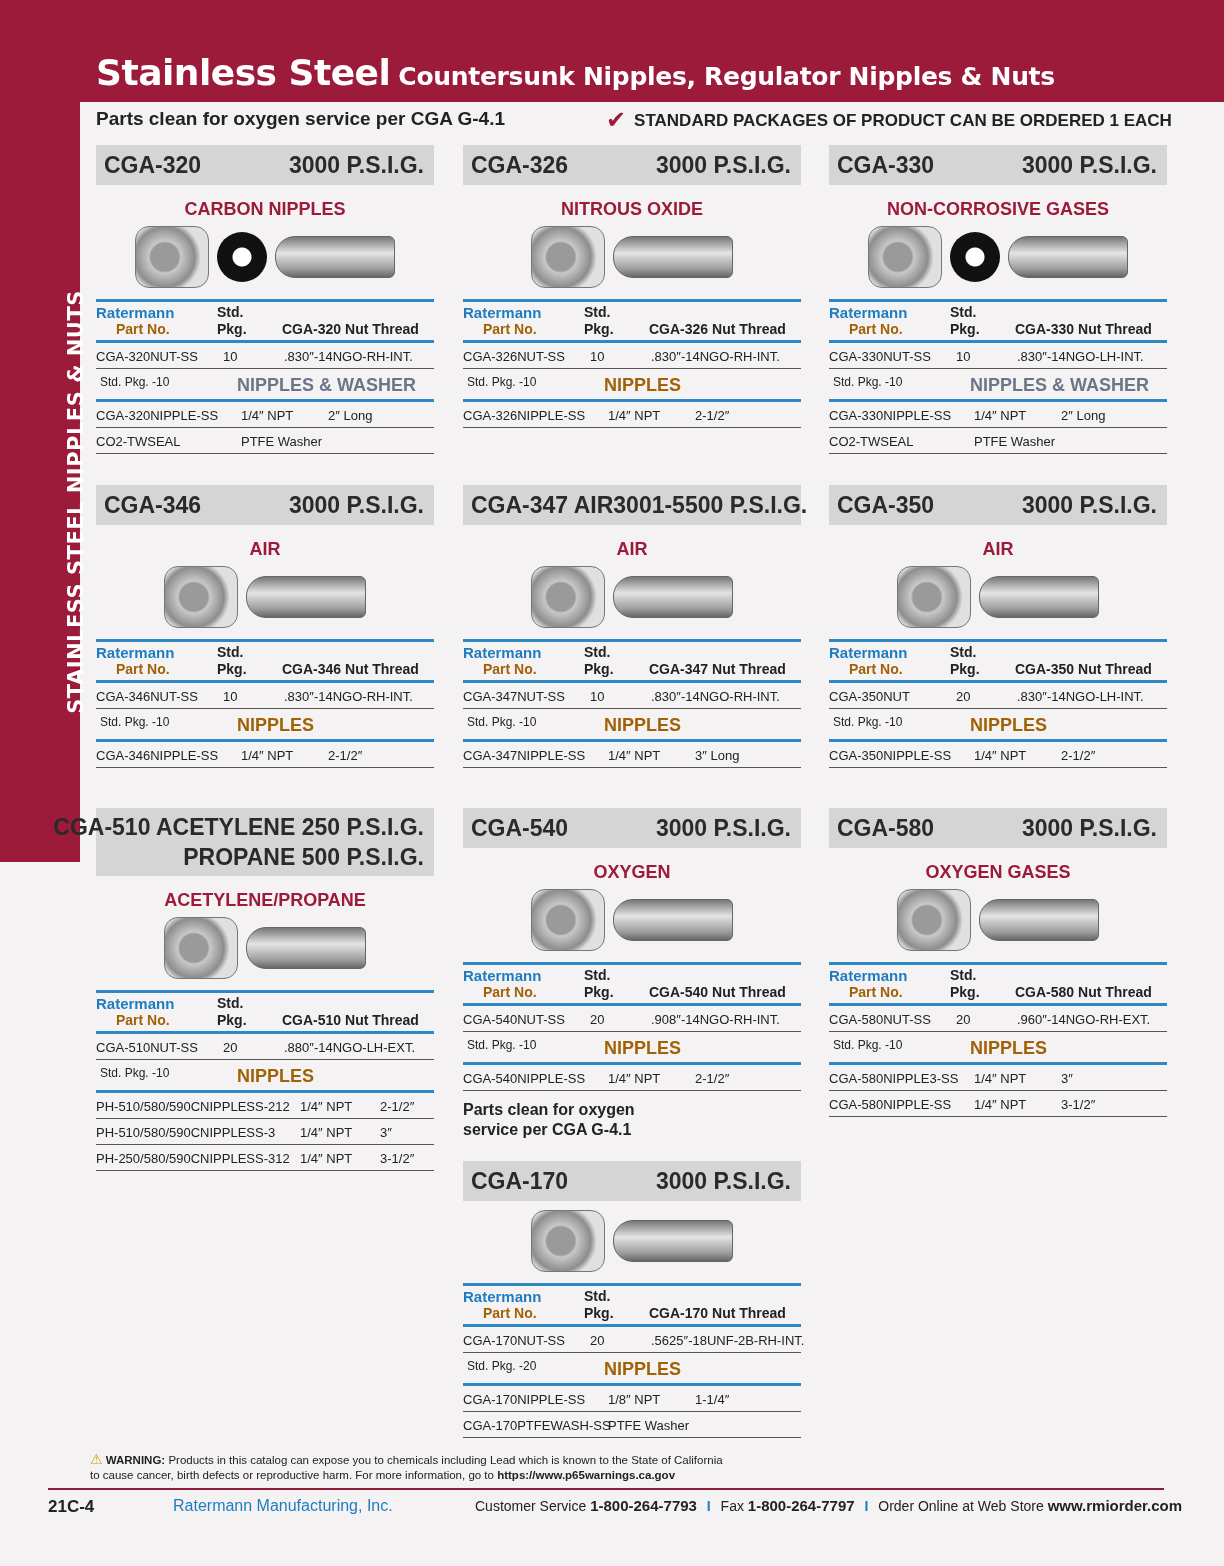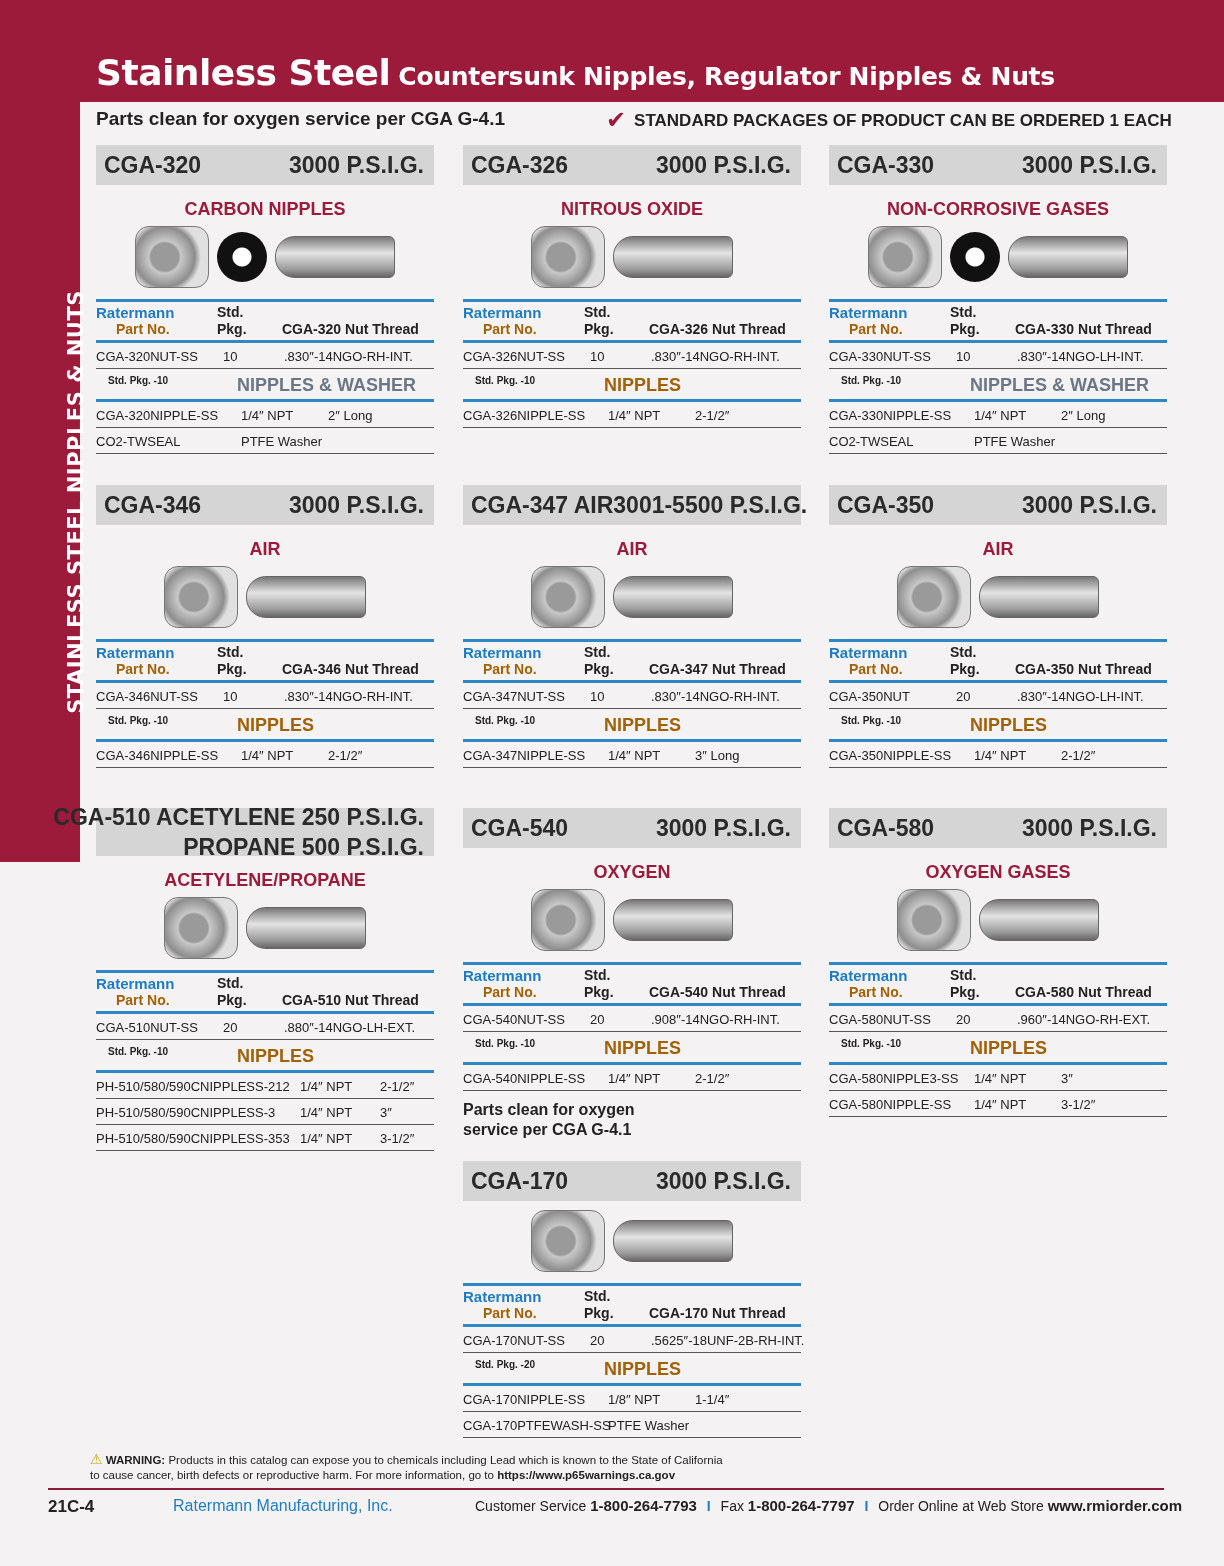--- a/index.html
+++ b/index.html
@@ -8,36 +8,36 @@
   .sidebar{position:absolute;left:0;top:102px;width:80px;height:760px;background:#9c1a3a;}
   .side-text{position:absolute;left:64px;top:400px;transform-origin:0 0;transform:rotate(-90deg) translateX(-50%);white-space:nowrap;color:#fff;font-weight:bold;font-size:21px;letter-spacing:0.5px;font-family:"DejaVu Sans",sans-serif;}
   .title{position:absolute;left:96px;top:52px;color:#fff;white-space:nowrap;font-family:"DejaVu Sans",sans-serif;font-weight:bold;}
   .title .big{font-size:36px;letter-spacing:-0.5px;}
   .title .small{font-size:25px;letter-spacing:-0.3px;margin-left:8px;}
   .sub-left{position:absolute;left:96px;top:108px;font-weight:bold;font-size:19px;color:#222;}
   .sub-right{position:absolute;left:606px;top:106px;font-weight:bold;font-size:17px;color:#222;white-space:nowrap;}
   .sub-right .check{color:#9c1a3a;font-size:24px;margin-right:8px;vertical-align:-2px;}
   .block{position:absolute;width:338px;}
   .hdr{background:#d6d5d6;height:40px;display:flex;justify-content:space-between;align-items:center;padding:0 10px 0 8px;font-size:23px;font-weight:bold;color:#2a2a2a;box-sizing:border-box;white-space:nowrap;}
-  .hdr.two{height:48px;flex-direction:column;align-items:flex-end;justify-content:center;line-height:30px;}
+  .hdr.two{height:68px;flex-direction:column;align-items:flex-end;justify-content:center;line-height:30px;}
   .gas{text-align:center;color:#9c1a3a;font-weight:bold;font-size:18px;margin-top:14px;height:22px;}
   .pics{height:68px;display:flex;justify-content:center;align-items:center;gap:8px;margin-top:2px;}
   .nut{width:72px;height:60px;border-radius:14px;background:radial-gradient(circle at 40% 50%,#9a9a9a 0 14px,#c8c8c8 16px,#8d8d8d 30px,#e0e0e0 36px);border:1px solid #777;}
   .washer{width:50px;height:50px;border-radius:50%;background:radial-gradient(circle,#fff 0 9px,#111 10px);}
   .nipple{width:118px;height:40px;border-radius:20px 6px 6px 20px;background:linear-gradient(180deg,#777,#e4e4e4 40%,#9c9c9c 80%,#666);border:1px solid #666;}
   .thdr{border-top:3px solid #2d88c4;border-bottom:3px solid #2d88c4;margin-top:8px;height:38px;position:relative;font-size:14px;font-weight:bold;}
   .thdr .rm{position:absolute;left:0;top:2px;color:#1e7dc0;font-size:15px;}
   .thdr .pn{position:absolute;left:20px;top:19px;color:#a16207;}
   .thdr .std{position:absolute;left:121px;top:2px;}
   .thdr .pkg{position:absolute;left:121px;top:19px;}
   .thdr .nt{position:absolute;left:186px;top:19px;}
   .row{height:25px;border-bottom:1.5px solid #555;position:relative;font-size:13px;font-family:"Liberation Sans",sans-serif;}
   .row span{position:absolute;top:6px;white-space:nowrap;}
   .sec{height:30px;border-bottom:3px solid #2d88c4;position:relative;}
-  .sec .lbl{position:absolute;left:12px;top:6px;font-weight:bold;font-size:10px;}
+  .sec .lbl{position:absolute;left:4px;top:6px;font-weight:normal;font-size:12px;}
   .sec .kind{position:absolute;left:141px;top:6px;font-weight:bold;font-size:18px;color:#a16207;}
   .sec .kind.grey{color:#6b7787;}
   .note{position:absolute;left:463px;top:1100px;font-weight:bold;font-size:16px;line-height:20px;}
   .warn{position:absolute;left:90px;top:1452px;font-size:11.5px;line-height:15px;color:#222;}
   .warn .tri{color:#c9a400;font-size:14px;}
   .footline{position:absolute;left:48px;top:1488px;width:1116px;height:2px;background:#8a1d3a;}
   .footer{position:absolute;top:1497px;font-size:15px;white-space:nowrap;}
   .pg{left:48px;font-weight:bold;font-size:17px;}
   .co{left:173px;color:#1e7dc0;font-weight:normal;font-size:16px;}
   .contact{left:460px;font-size:14px;margin-left:15px;}
@@ -295,21 +295,21 @@
       <span style="left:0">PH-510/580/590CNIPPLESS-212</span>
       <span style="left:204px">1/4″ NPT</span>
       <span style="left:284px">2-1/2″</span>
       </div>
       <div class="row">
       <span style="left:0">PH-510/580/590CNIPPLESS-3</span>
       <span style="left:204px">1/4″ NPT</span>
       <span style="left:284px">3″</span>
       </div>
       <div class="row">
-      <span style="left:0">PH-510/580/590CNIPPLESS-353</span>
+      <span style="left:0">PH-250/580/590CNIPPLESS-312</span>
       <span style="left:204px">1/4″ NPT</span>
       <span style="left:284px">3-1/2″</span>
       </div>
     </div>
     <div class="block" style="left:463px;top:808px">
       <div class="hdr">
         <span>CGA-540</span>
         <span>3000 P.S.I.G.</span>
       </div>
       <div class="gas">OXYGEN</div>

